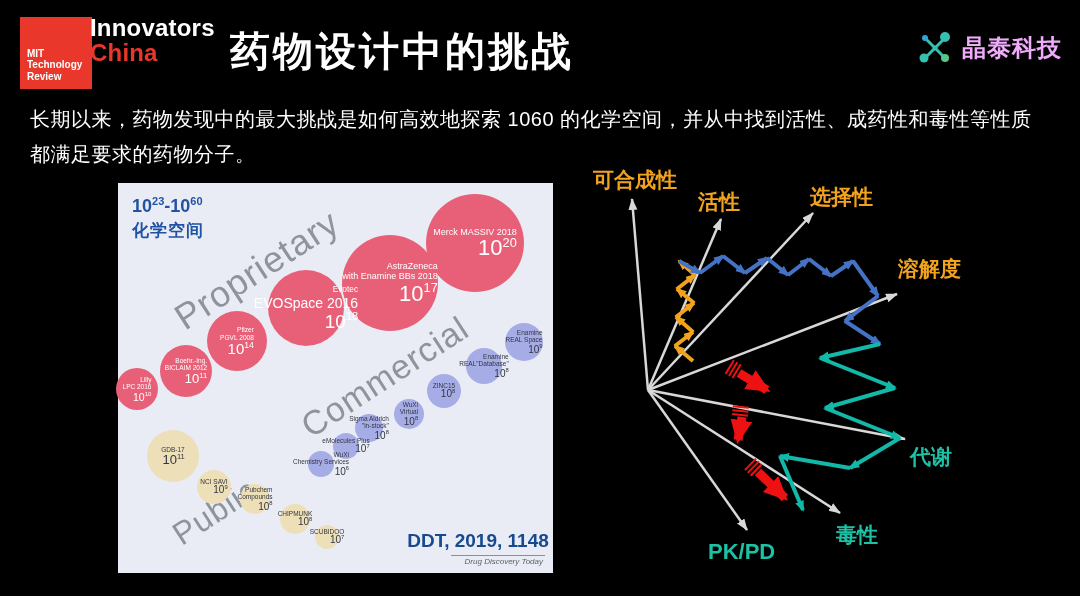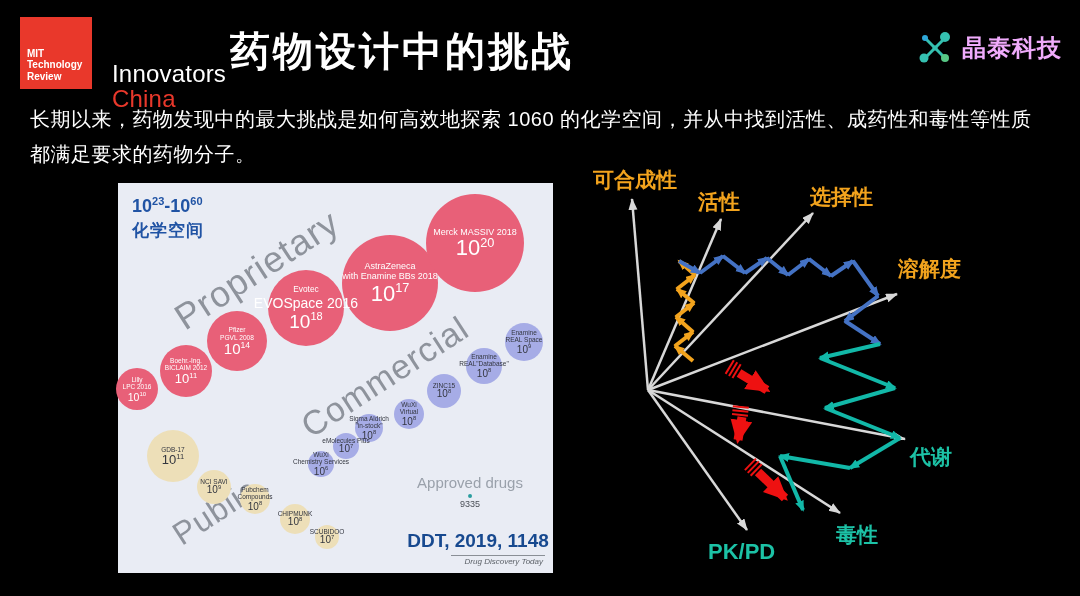--- a/index.html
+++ b/index.html
@@ -2,21 +2,21 @@
 <html><head>
 <meta charset="utf-8">
 <style>
   html,body{margin:0;padding:0;background:#000;}
   .stage{position:relative;width:1080px;height:596px;background:#000;overflow:hidden;
          font-family:"Liberation Sans","DejaVu Sans",sans-serif;}
 
   
   .mit-square{position:absolute;left:20px;top:17px;width:72px;height:72px;background:#e9382b;}
   .mit-lines{position:absolute;left:7px;bottom:7px;color:#fff;font-size:10px;font-weight:bold;line-height:1.15;}
-  .iu35{position:absolute;left:112px;top:15px;color:#fff;font-weight:normal;font-size:24px;line-height:1.05;letter-spacing:.2px;margin-top:46px;}
+  .iu35{position:absolute;left:90px;top:15px;color:#fff;font-weight:bold;font-size:24px;line-height:1.05;letter-spacing:.2px;}
   .iu35 .china{color:#e9382b;}
   .slide-title{position:absolute;left:230px;top:24px;color:#fff;font-weight:bold;font-size:40px;letter-spacing:3px;white-space:nowrap;}
   .brand{position:absolute;right:18px;top:28px;display:flex;align-items:center;gap:7px;}
   .brand-name{color:#f0abfc;font-size:24px;font-weight:bold;letter-spacing:1px;white-space:nowrap;}
 
   
   .intro{position:absolute;left:30px;top:102px;width:1020px;color:#fff;font-size:20px;line-height:1.75;letter-spacing:.5px;}
 
   
   .figure{position:absolute;left:118px;top:183px;width:435px;height:390px;background:#e9ecf4;}
@@ -25,21 +25,21 @@
   .fig-sub{position:absolute;left:14px;top:36px;color:#2053a4;font-weight:bold;font-size:17px;letter-spacing:1px;}
   .section-label{position:absolute;color:#8e939c;transform:translate(-50%,-50%) rotate(-33deg);
                  white-space:nowrap;font-weight:500;letter-spacing:1px;}
   .sec-prop{left:139px;top:87px;font-size:36px;}
   .sec-comm{left:267px;top:194px;font-size:34px;}
   .sec-pub{left:97px;top:329px;font-size:32px;}
   .bubble{position:absolute;border-radius:50%;}
   .bubble.proprietary{background:#e86078;}
   .bubble.commercial{background:#a6ace6;}
   .bubble.public{background:#eddfb8;}
-  .blabel{position:absolute;transform:translate(-50%,-50%);text-align:center;line-height:1.15;white-space:nowrap;}
+  .blabel{position:absolute;transform:translate(-50%,-50%);text-align:right;line-height:1.15;white-space:nowrap;}
   .blabel.proprietary{color:#fff;}
   .blabel.commercial,.blabel.public{color:#33363f;}
   .blabel .bexp{font-weight:normal;line-height:1;}
   .blabel .bexp sup{font-size:58%;}
   .approved{position:absolute;left:352px;top:291px;transform:translateX(-50%);text-align:center;
             color:#9aa1ab;font-size:15px;white-space:nowrap;}
   .apdot{width:4px;height:4px;border-radius:50%;background:#2a9d9f;margin:3px auto 1px auto;}
   .apcount{font-size:9px;color:#4a4f57;}
   .citation{position:absolute;left:360px;top:347px;transform:translateX(-50%);color:#17498f;
             font-size:19px;font-weight:bold;white-space:nowrap;}
@@ -198,25 +198,20 @@
         <div class="blabel public" style="left: 177px; top: 336px;">
           <div class="bname" style="font-size:6.5px">CHIPMUNK</div>
           <div class="bexp" style="font-size:10px">10<sup>8</sup></div>
         </div>
         <div class="blabel public" style="left: 209px; top: 354px;">
           <div class="bname" style="font-size:6.5px">SCUBIDOO</div>
           <div class="bexp" style="font-size:10px">10<sup>7</sup></div>
         </div>
       </div>
 
-    <div class="approved">
-      <div>Approved drugs</div>
-      <div class="apdot"></div>
-      <div class="apcount">9335</div>
-    </div>
     <div class="citation">DDT, 2019, 1148</div>
     <div class="journal">Drug Discovery Today</div>
   </div>
 
   <div class="diagram">
     <svg width="505" height="433" viewBox="0 0 505 433">
       <defs>
         <marker id="mW" markerUnits="userSpaceOnUse" markerWidth="14" markerHeight="11" refX="11" refY="4.5" orient="auto">
           <path d="M0,0 L12,4.5 L0,9 Z" fill="#d8d8d8"></path>
           </marker>

